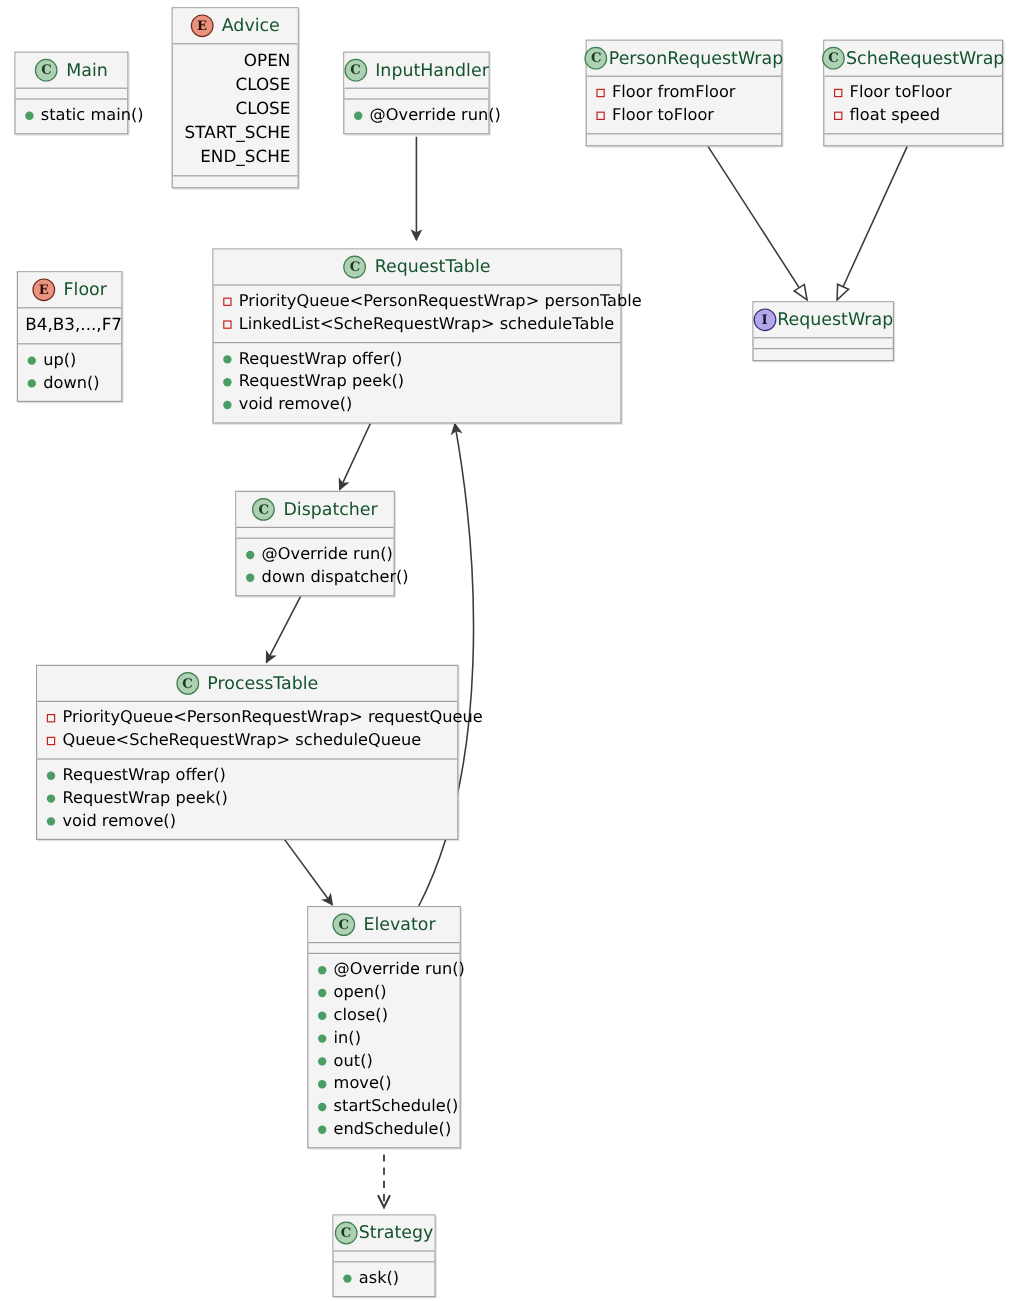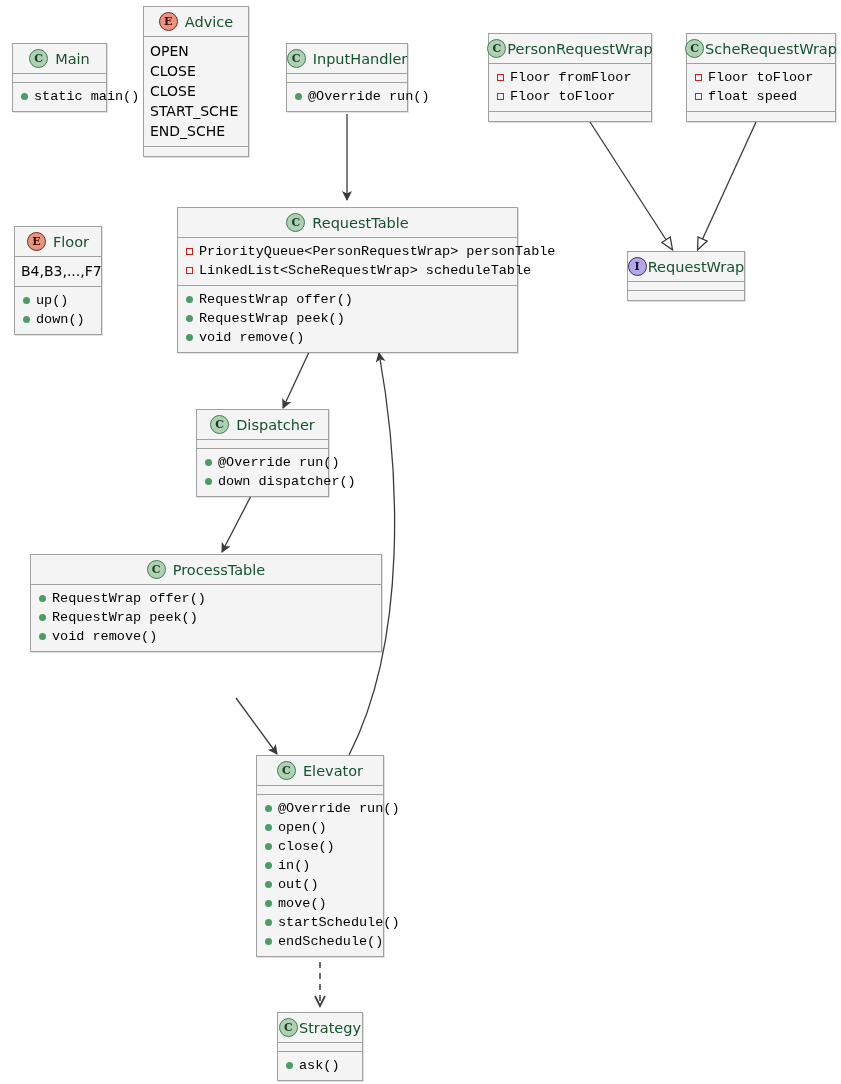--- a/index.html
+++ b/index.html
@@ -73,32 +73,32 @@
   }
   .uml-title {
     font-size: 14.5px;
     color: #14532d;
     white-space: nowrap;
   }
   .uml-title.italic { }
   .uml-section {
     padding: 4px 6px 5px 6px;
     box-sizing: border-box;
+    text-align: right;
   }
   .uml-section.bordered { border-bottom: 1px solid #a0a0a0; }
   .uml-section.empty { height: 9px; padding: 0; }
   .member {
     display: flex;
     align-items: center;
     gap: 6px;
     font-size: 13.5px;
     color: #000000;
     line-height: 19px;
     white-space: nowrap;
-    font-family: Liberation Mono, monospace;
   }
   .dot-pub {
     width: 7px;
     height: 7px;
     border-radius: 50%;
     background: #4a9e63;
     flex: 0 0 auto;
     margin-left: 2px;
   }
   .sq-priv {
@@ -307,20 +307,30 @@
         <span>down dispatcher()</span>
       </div>
     </div>
   </div>
 
   <div class="uml-box" style="left:30px; top:554px; width:352px;">
     <div class="uml-header">
       <span class="type-icon cls">C</span>
       <span class="uml-title">ProcessTable</span>
     </div>
+    <div class="uml-section bordered">
+      <div class="member">
+        <span class="sq-priv"></span>
+        <span>PriorityQueue&lt;PersonRequestWrap&gt; requestQueue</span>
+      </div>
+      <div class="member">
+        <span class="sq-priv"></span>
+        <span>Queue&lt;ScheRequestWrap&gt; scheduleQueue</span>
+      </div>
+    </div>
     <div class="uml-section">
       <div class="member">
         <span class="dot-pub"></span>
         <span>RequestWrap offer()</span>
       </div>
       <div class="member">
         <span class="dot-pub"></span>
         <span>RequestWrap peek()</span>
       </div>
       <div class="member">

